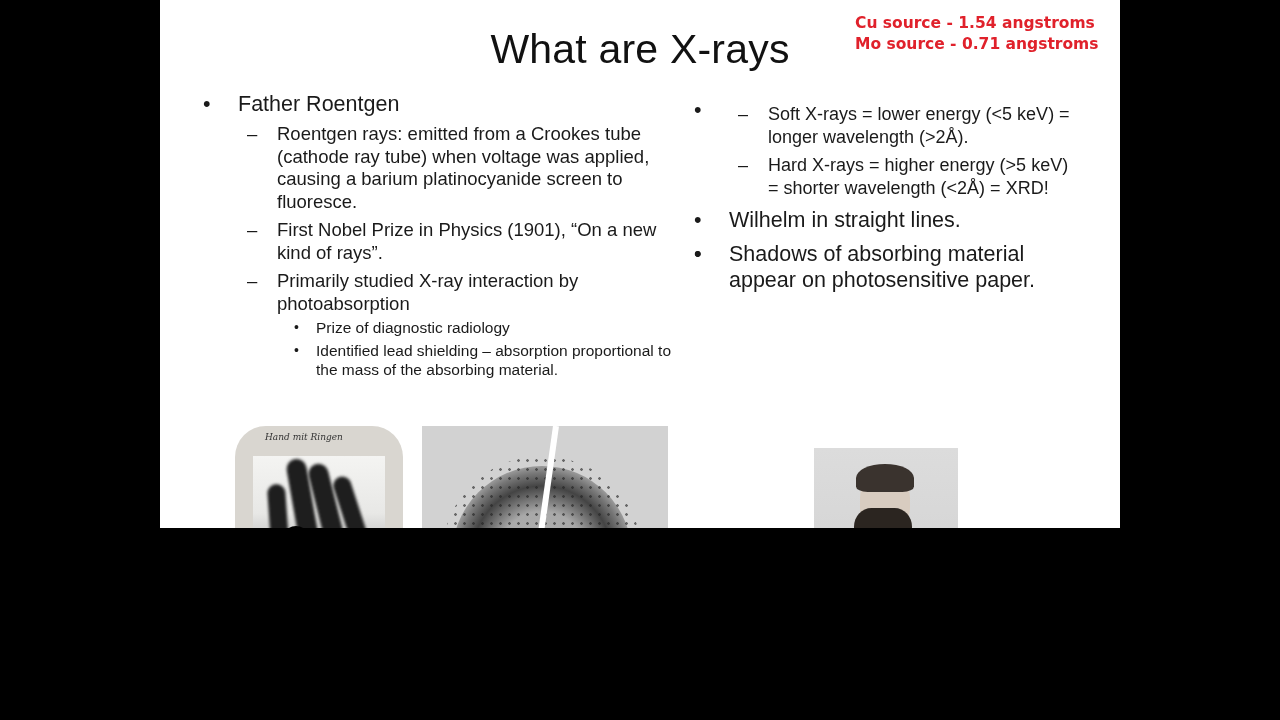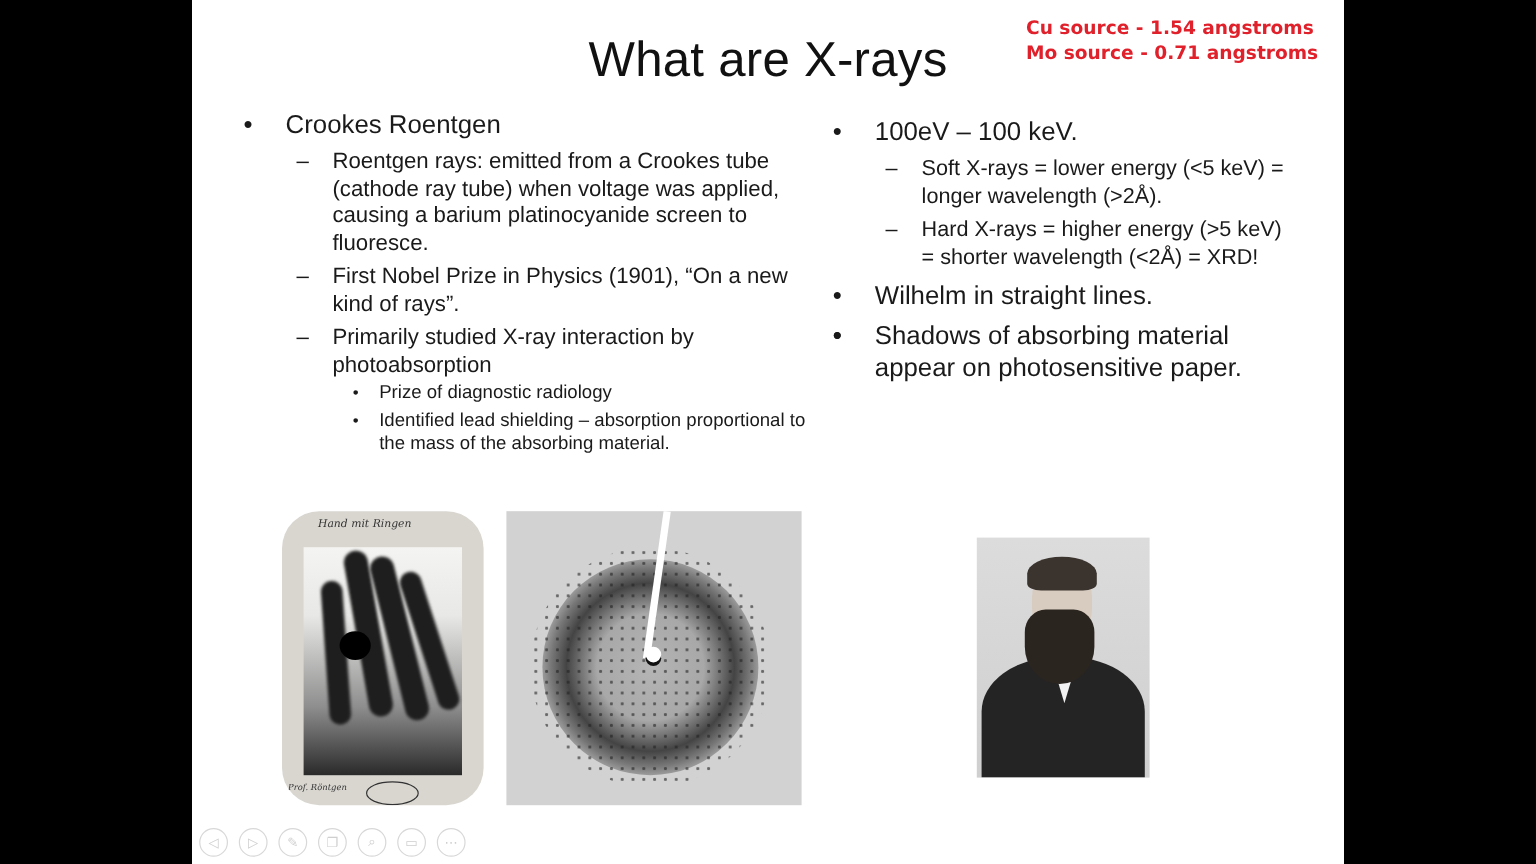--- a/index.html
+++ b/index.html
@@ -1,17 +1,17 @@
 <!DOCTYPE html>
 <html><head>
   <meta charset="utf-8">
   <style>
     html, body { margin:0; padding:0; width:1280px; height:720px; background:#000; overflow:hidden; }
     body { font-family: "Liberation Sans", "DejaVu Sans", sans-serif; position:relative; }
-    .slide { position:absolute; left:160px; top:0; width:960px; height:720px; background:#fff; overflow:hidden; }
+    .slide { position:absolute; left:160px; top:0; width:960px; height:528px; background:#fff; overflow:hidden; }
     .title { position:absolute; left:0; width:960px; top:26px; text-align:center; font-size:41px; color:#111; letter-spacing:0.2px; }
     .annotation { position:absolute; left:665px; top:13px; color:#e0212b; font-family:"DejaVu Sans", sans-serif; font-weight:bold; font-size:15.5px; line-height:20.5px;margin-left:30px; }
     .col { position:absolute; color:#1a1a1a; }
     .col-left { left:43px; top:91px; width:470px; }
     .col-right { left:534px; top:97px; width:380px; }
     .l1 { position:relative; padding-left:35px; font-size:21.5px; line-height:26px; margin-bottom:4px; }
     .l1 .mark { position:absolute; left:0; top:0; }
     .l2 { position:relative; padding-left:74px; font-size:18.5px; line-height:22.5px; margin-top:6px; }
     .l2 .mark { position:absolute; left:44px; top:0; }
     .l3 { position:relative; padding-left:113px; font-size:15.5px; line-height:19.5px; margin-top:3px; }
@@ -51,21 +51,21 @@
   <div class="title">What are X-rays</div>
 
   <div class="annotation">
     <div>Cu source - 1.54 angstroms</div>
     <div>Mo source - 0.71 angstroms</div>
   </div>
 
   <div class="col col-left">
     <div class="l1">
       <span class="mark">•</span>
-      <span>Crookes Roentgen</span>
+      <span>Father Roentgen</span>
     </div>
     <div class="l2">
       <span class="mark">–</span>
       <span>Roentgen rays: emitted from a Crookes tube (cathode ray tube) when voltage was applied, causing a barium platinocyanide screen to fluoresce.</span>
     </div>
     <div class="l2">
       <span class="mark">–</span>
       <span>First Nobel Prize in Physics (1901), “On a new kind of rays”.</span>
     </div>
     <div class="l2">
@@ -78,21 +78,20 @@
     </div>
     <div class="l3">
       <span class="mark">•</span>
       <span>Identified lead shielding – absorption proportional to the mass of the absorbing material.</span>
     </div>
   </div>
 
   <div class="col col-right">
     <div class="l1 first">
       <span class="mark">•</span>
-      <span>100eV – 100 keV.</span>
     </div>
     <div class="l2">
       <span class="mark">–</span>
       <span>Soft X-rays = lower energy (&lt;5 keV) = longer wavelength (&gt;2Å).</span>
     </div>
     <div class="l2">
       <span class="mark">–</span>
       <span>Hard X-rays = higher energy (&gt;5 keV) = shorter wavelength (&lt;2Å) = XRD!</span>
     </div>
     <div class="l1">

